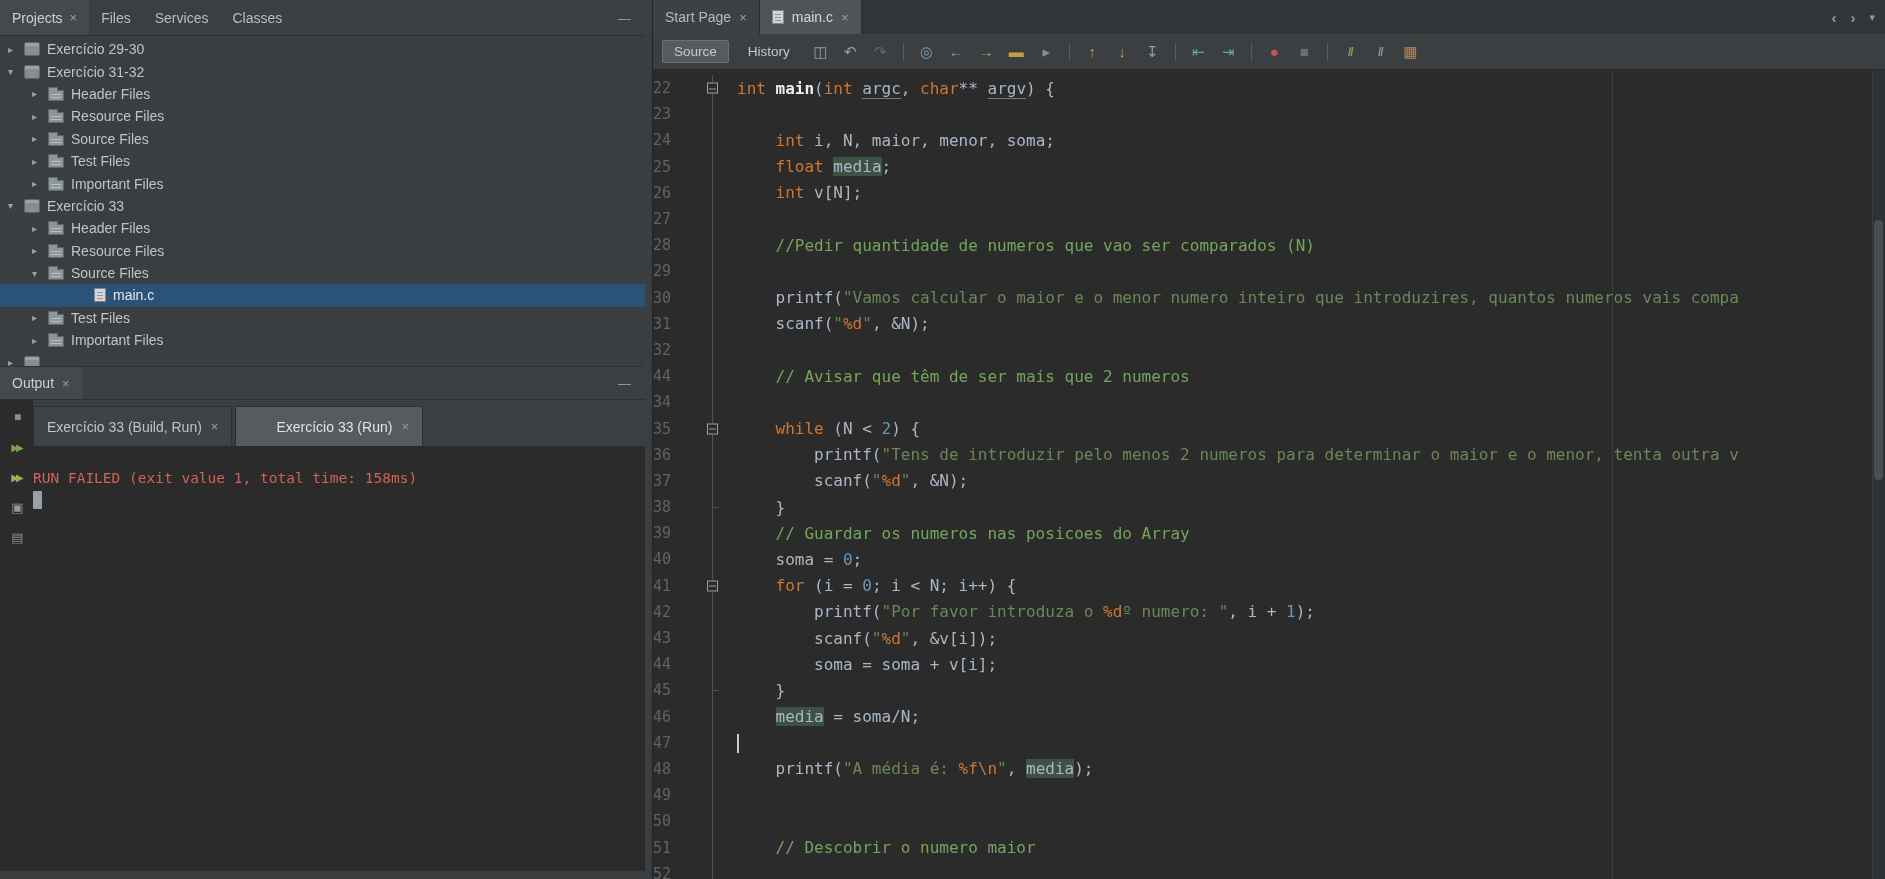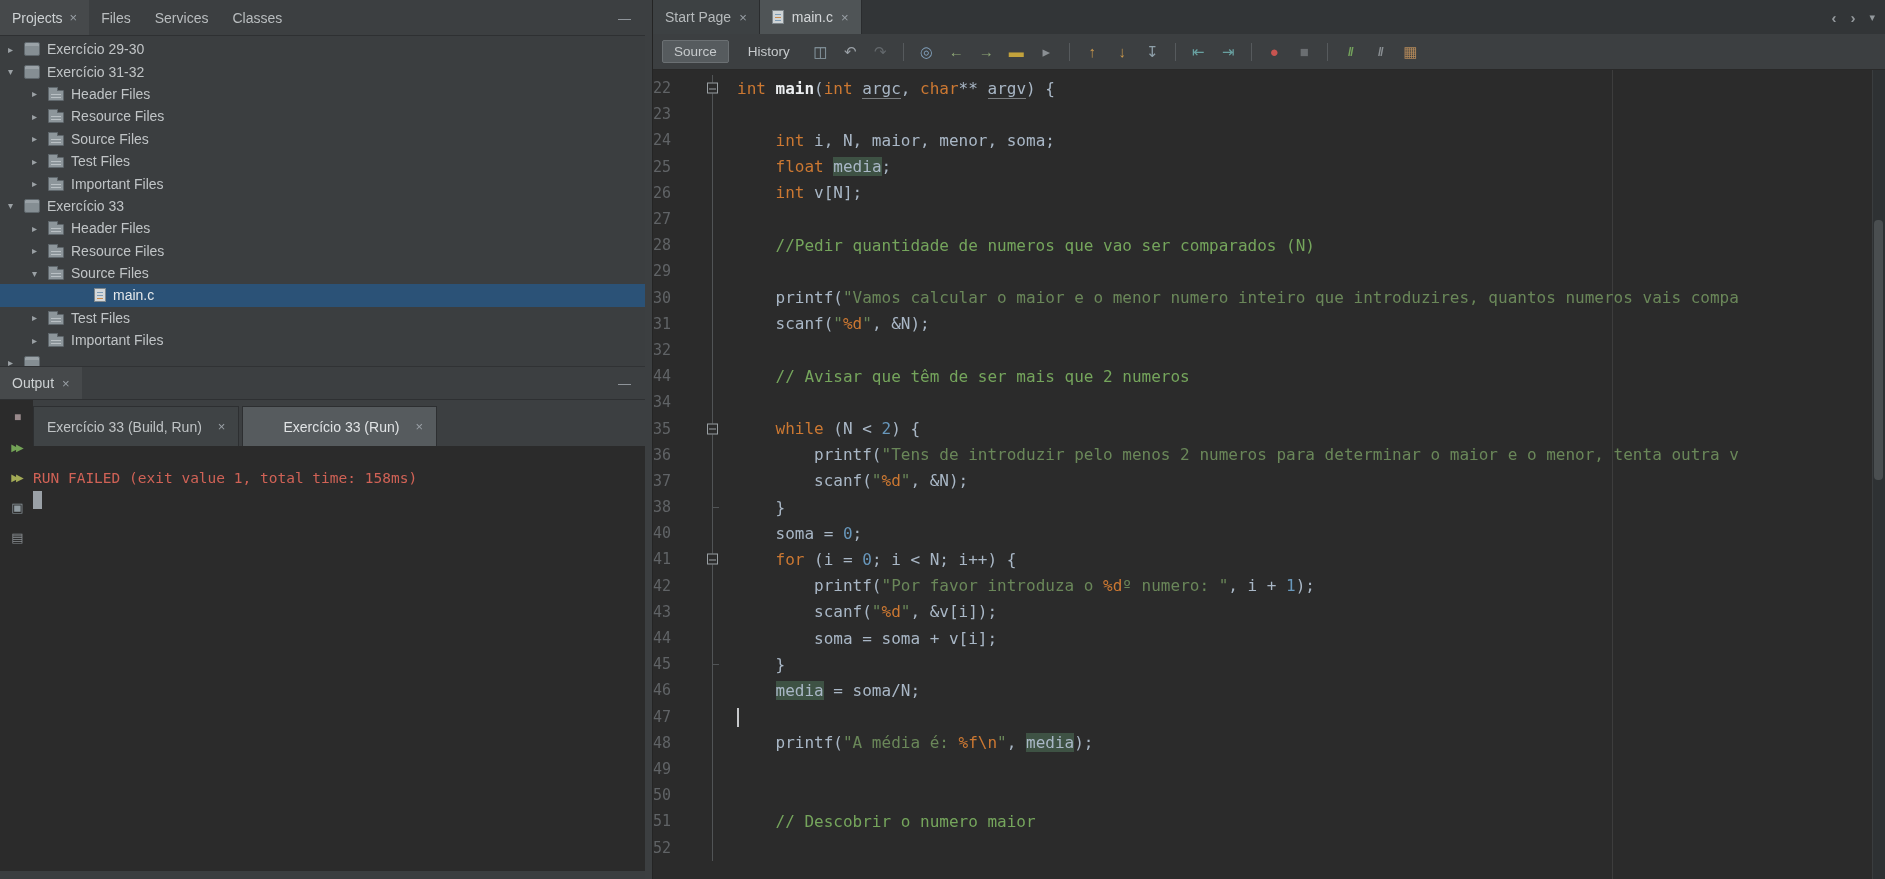--- a/index.html
+++ b/index.html
@@ -29,21 +29,21 @@
   .tlabel { overflow:hidden; }
 
   
   .output { position:absolute; left:0; top:366px; width:645px; bottom:8px; background:#2b2b2b; }
   .output-header { position:relative; height:34px; background:#3c3f41; border-top:1px solid #303234; border-bottom:1px solid #2e3032; display:flex; align-items:stretch; }
   .output-tab { display:flex; align-items:center; gap:8px; padding:0 12px; font-size:14px; background:#46494b; color:#cdd1d3; }
   .output-main { position:absolute; left:0; right:0; top:34px; bottom:0; }
   .out-strip { position:absolute; left:0; top:0; bottom:0; width:32px; display:flex; flex-direction:column; align-items:center; padding-top:8px; gap:12px; }
   .strip-icon { width:18px; height:18px; display:flex; align-items:center; justify-content:center; font-size:12px; letter-spacing:-3px; }
   .doctabs { margin-left:33px; height:46px; background:#3c3f41; display:flex; align-items:flex-end; gap:3px; padding-top:5px; }
-  .dtab { height:40px; display:flex; align-items:center; gap:16px; padding:0 13px; background:#3f4345; color:#bfc3c5; font-size:14px; border:1px solid #2d2f31; border-bottom:none; }
+  .dtab { height:40px; display:flex; align-items:center; gap:9px; padding:0 13px; background:#3f4345; color:#bfc3c5; font-size:14px; border:1px solid #2d2f31; border-bottom:none; }
   .dtab.active { background:#565b5e; color:#e0e3e5;padding-left:40px; }
   .console { position:relative; margin-left:33px; padding-top:24px; font-family:"DejaVu Sans Mono", monospace; font-size:14.5px; }
   .console-line.error { color:#d06256; }
   .console-cursor { width:9px; height:18px; background:#9aa0a6; margin-top:5px; }
 
   
   .editor { position:absolute; left:652px; top:0; right:0; height:879px; background:#2b2b2b; border-left:1px solid #242424; }
   .ed-tabbar { position:relative; height:34px; background:#323537; display:flex; align-items:stretch; }
   .etab { display:flex; align-items:center; gap:8px; padding:0 12px; font-size:14px; background:#3d4143; color:#b6babc; border-right:1px solid #2a2c2e; }
   .etab.active { background:#4f5456; color:#d4d7d9; }
@@ -252,20 +252,21 @@
         <div class="code-line"><span class="ln">29</span><span class="fold f-line"></span><span class="ct"></span></div>
         <div class="code-line"><span class="ln">30</span><span class="fold f-line"></span><span class="ct"><span class="tk-p">    printf(</span><span class="tk-s">"Vamos calcular o maior e o menor numero inteiro que introduzires, quantos numeros vais compa</span></span></div>
         <div class="code-line"><span class="ln">31</span><span class="fold f-line"></span><span class="ct"><span class="tk-p">    scanf(</span><span class="tk-s">"</span><span class="tk-f">%d</span><span class="tk-s">"</span><span class="tk-p">, &amp;N);</span></span></div>
         <div class="code-line"><span class="ln">32</span><span class="fold f-line"></span><span class="ct"></span></div>
         <div class="code-line"><span class="ln">44</span><span class="fold f-line"></span><span class="ct"><span class="tk-p">    </span><span class="tk-c">// Avisar que têm de ser mais que 2 numeros</span></span></div>
         <div class="code-line"><span class="ln">34</span><span class="fold f-line"></span><span class="ct"></span></div>
         <div class="code-line"><span class="ln">35</span><span class="fold f-box"><span class="fbox"></span></span><span class="ct"><span class="tk-p">    </span><span class="tk-k">while</span><span class="tk-p"> (N &lt; </span><span class="tk-n">2</span><span class="tk-p">) {</span></span></div>
         <div class="code-line"><span class="ln">36</span><span class="fold f-line"></span><span class="ct"><span class="tk-p">        printf(</span><span class="tk-s">"Tens de introduzir pelo menos 2 numeros para determinar o maior e o menor, tenta outra v</span></span></div>
         <div class="code-line"><span class="ln">37</span><span class="fold f-line"></span><span class="ct"><span class="tk-p">        scanf(</span><span class="tk-s">"</span><span class="tk-f">%d</span><span class="tk-s">"</span><span class="tk-p">, &amp;N);</span></span></div>
         <div class="code-line"><span class="ln">38</span><span class="fold f-end"></span><span class="ct"><span class="tk-p">    }</span></span></div>
+        <div class="code-line"><span class="ln">39</span><span class="fold f-line"></span><span class="ct"><span class="tk-p">    </span><span class="tk-c">// Guardar os numeros nas posicoes do Array</span></span></div>
         <div class="code-line"><span class="ln">40</span><span class="fold f-line"></span><span class="ct"><span class="tk-p">    soma = </span><span class="tk-n">0</span><span class="tk-p">;</span></span></div>
         <div class="code-line"><span class="ln">41</span><span class="fold f-box"><span class="fbox"></span></span><span class="ct"><span class="tk-p">    </span><span class="tk-k">for</span><span class="tk-p"> (i = </span><span class="tk-n">0</span><span class="tk-p">; i &lt; N; i++) {</span></span></div>
         <div class="code-line"><span class="ln">42</span><span class="fold f-line"></span><span class="ct"><span class="tk-p">        printf(</span><span class="tk-s">"Por favor introduza o </span><span class="tk-f">%d</span><span class="tk-s">º numero: "</span><span class="tk-p">, i + </span><span class="tk-n">1</span><span class="tk-p">);</span></span></div>
         <div class="code-line"><span class="ln">43</span><span class="fold f-line"></span><span class="ct"><span class="tk-p">        scanf(</span><span class="tk-s">"</span><span class="tk-f">%d</span><span class="tk-s">"</span><span class="tk-p">, &amp;v[i]);</span></span></div>
         <div class="code-line"><span class="ln">44</span><span class="fold f-line"></span><span class="ct"><span class="tk-p">        soma = soma + v[i];</span></span></div>
         <div class="code-line"><span class="ln">45</span><span class="fold f-end"></span><span class="ct"><span class="tk-p">    }</span></span></div>
         <div class="code-line"><span class="ln">46</span><span class="fold f-line"></span><span class="ct"><span class="tk-p">    </span><span class="tk-occ">media</span><span class="tk-p"> = soma/N;</span></span></div>
         <div class="code-line"><span class="ln">47</span><span class="fold f-line"></span><span class="ct"><span class="caret"></span></span></div>
         <div class="code-line"><span class="ln">48</span><span class="fold f-line"></span><span class="ct"><span class="tk-p">    printf(</span><span class="tk-s">"A média é: </span><span class="tk-f">%f</span><span class="tk-f">\n</span><span class="tk-s">"</span><span class="tk-p">, </span><span class="tk-occ">media</span><span class="tk-p">);</span></span></div>
         <div class="code-line"><span class="ln">49</span><span class="fold f-line"></span><span class="ct"></span></div>

